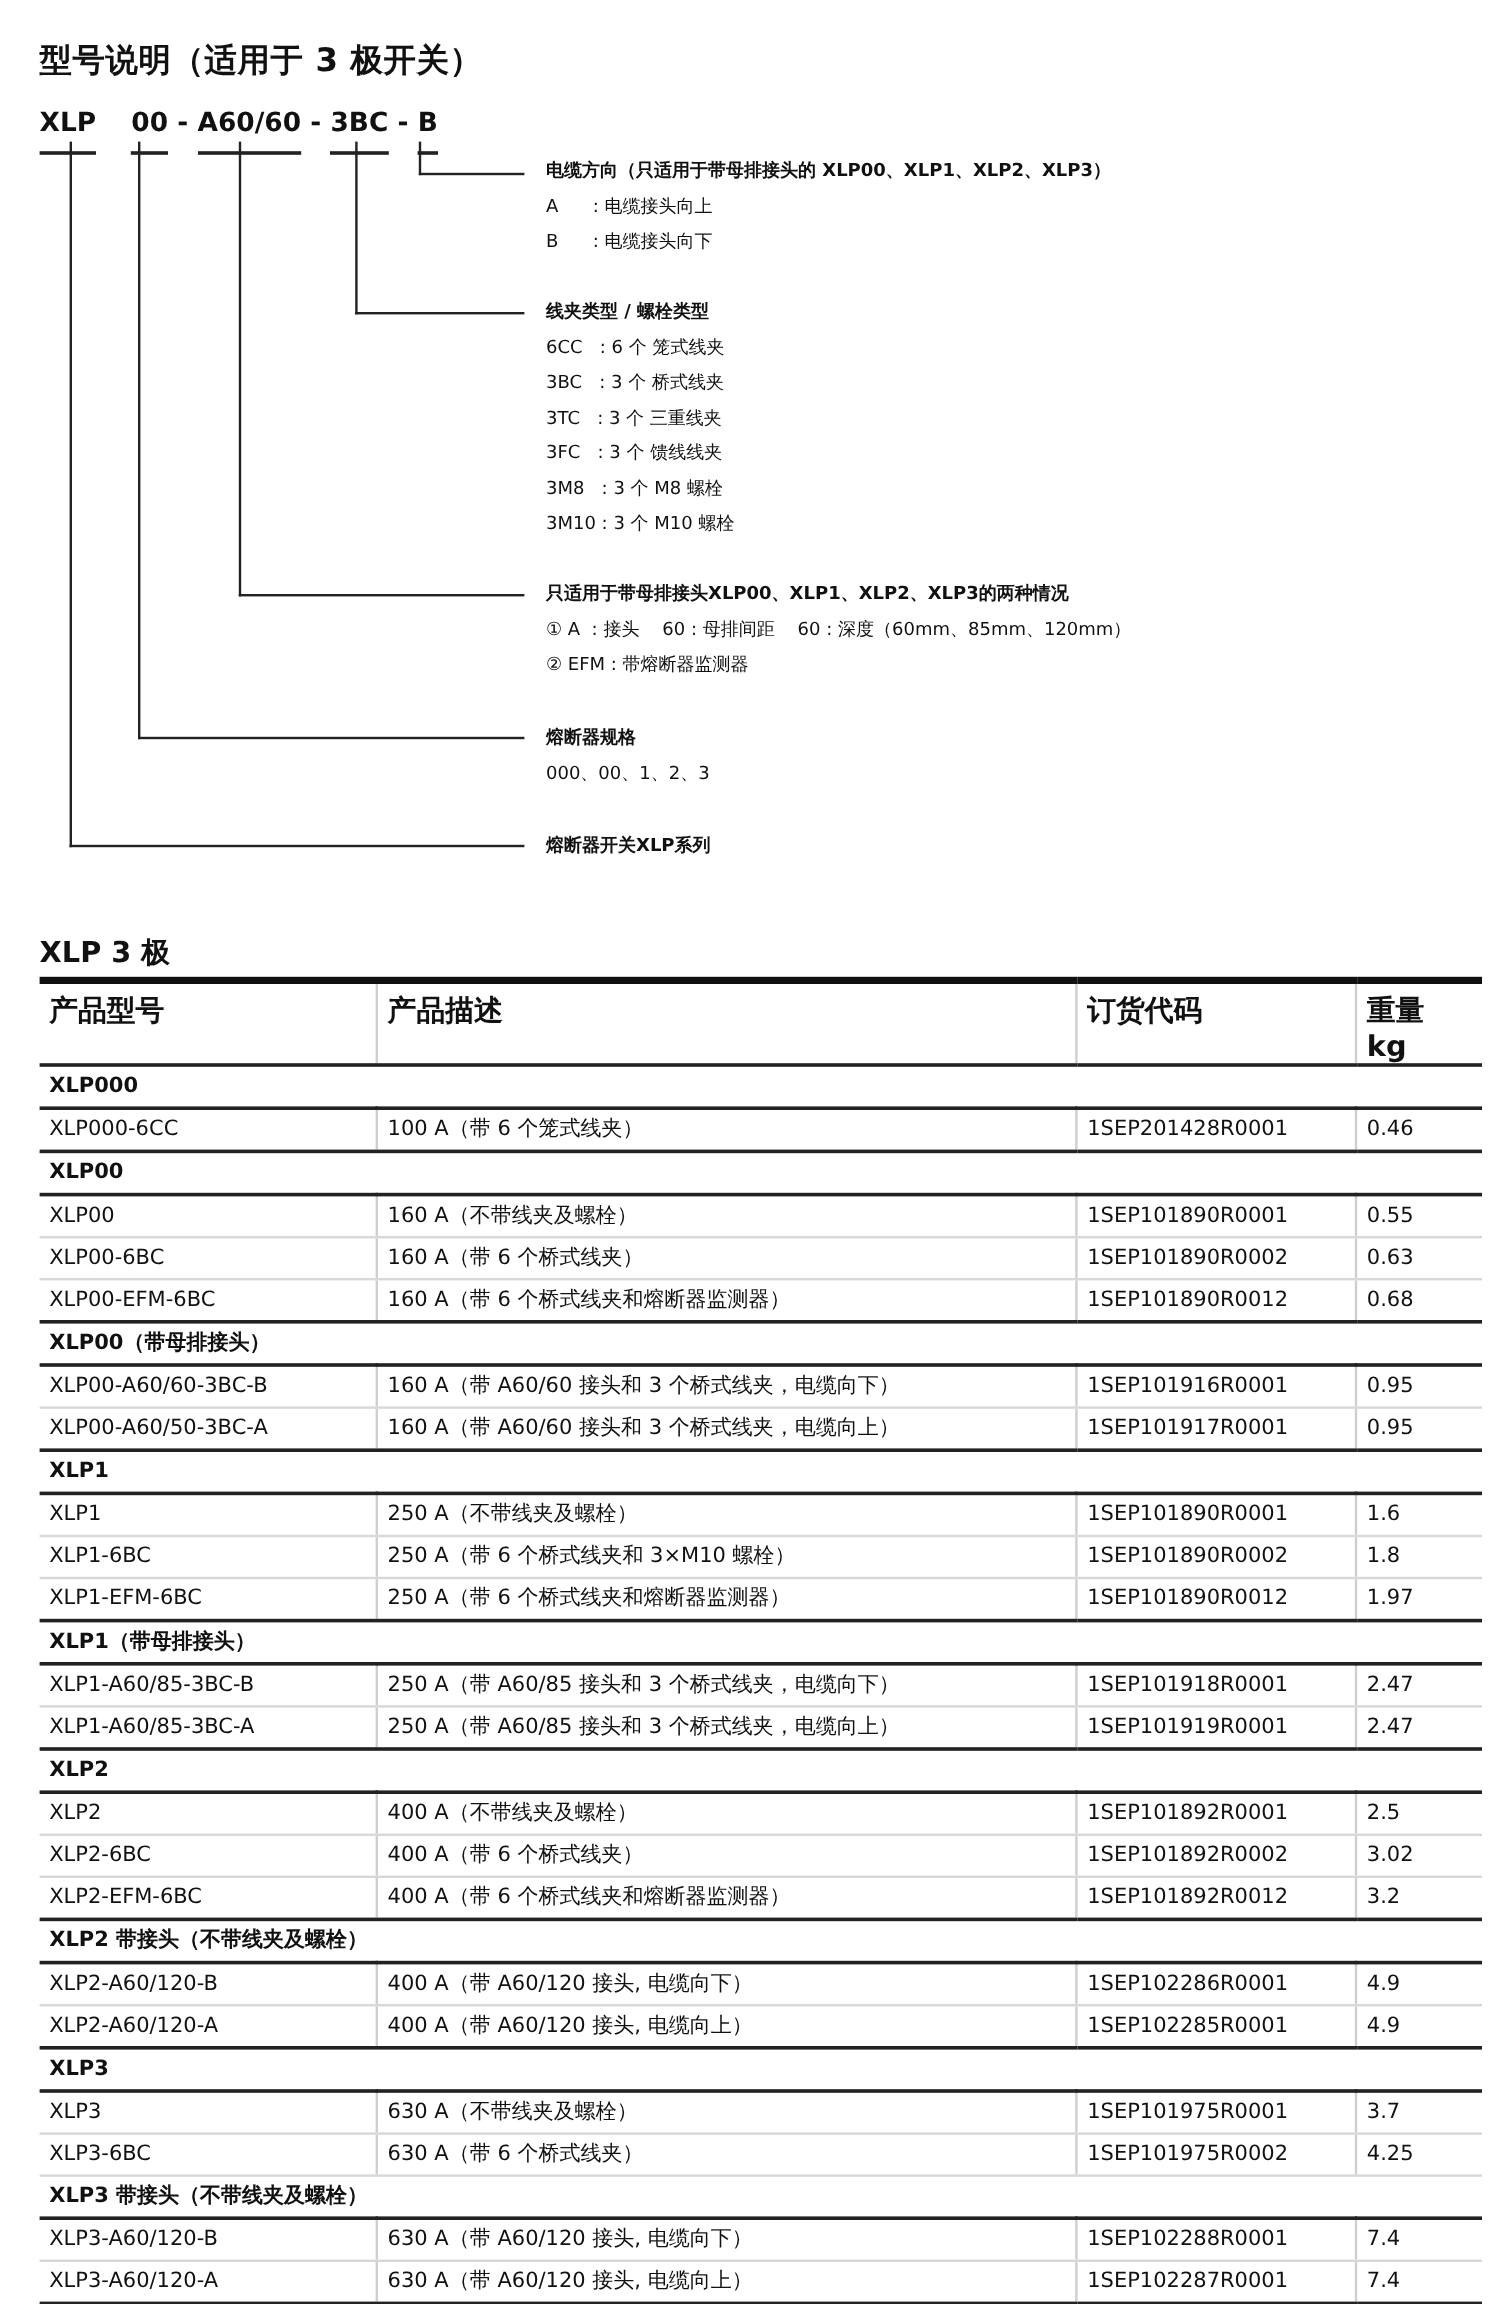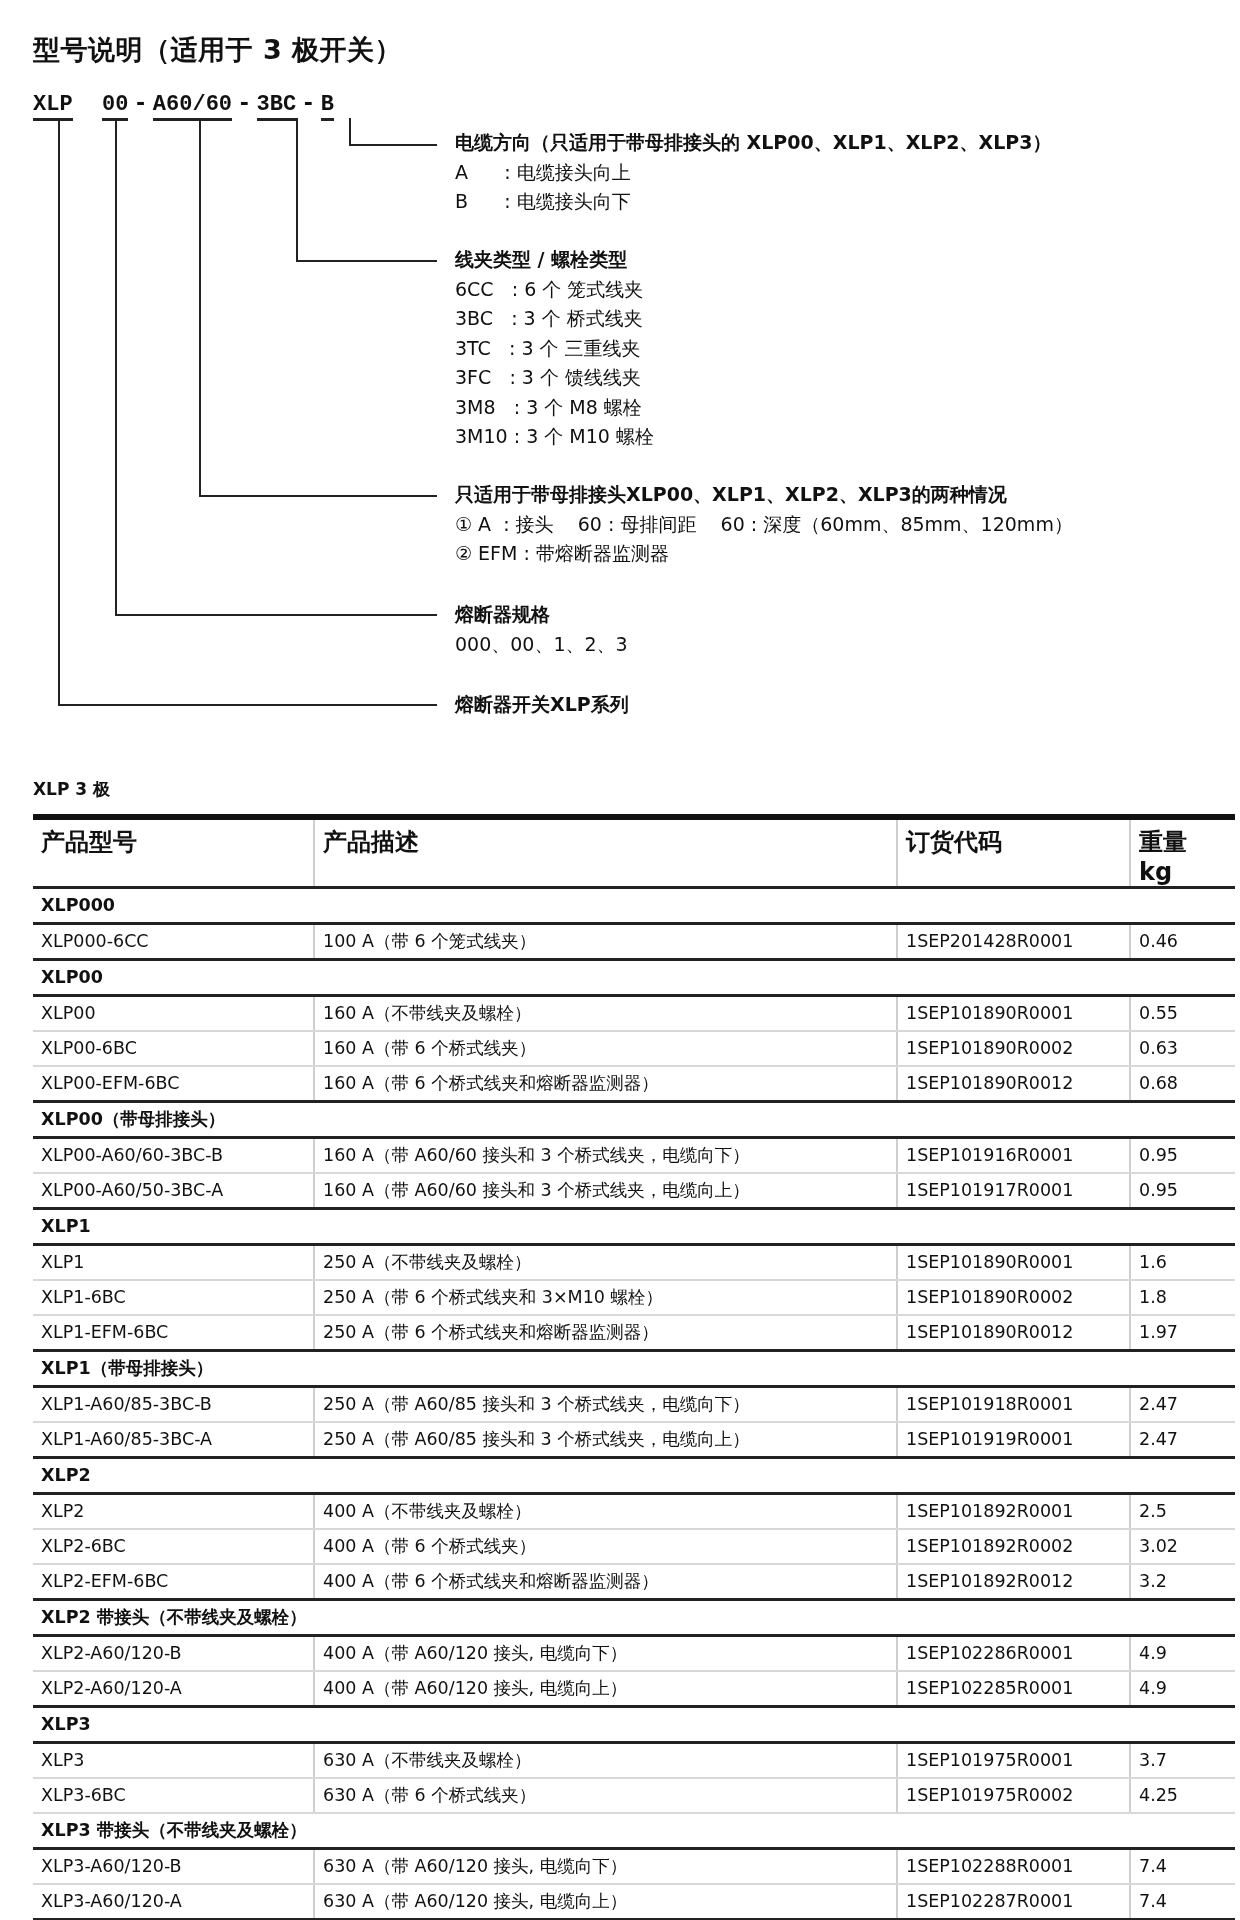--- a/index.html
+++ b/index.html
@@ -5,32 +5,32 @@
   html, body { margin: 0; padding: 0; background: #ffffff; }
   body {
     width: 1240px; height: 1920px; position: relative; overflow: hidden;
     font-family: "DejaVu Sans", "Liberation Sans", sans-serif; color: #111;
   }
   .abs { position: absolute; }
   .title { left: 33px; top: 32px; font-size: 27px; font-weight: bold; letter-spacing: 0.5px; }
 
   
   .code { top: 90px; font-size: 22px; font-weight: bold; white-space: nowrap; }
-  .code-part { border-bottom: 3px solid #222; padding-bottom: 1px; font-family: Liberation Mono, monospace; }
+  .code-part { border-bottom: 3px solid #222; padding-bottom: 11px; }
   .sep { font-size: 22px; font-weight: bold; }
 
   .vline { position: absolute; width: 2px; background: #222; }
   .hline { position: absolute; height: 2px; background: #222; }
 
-  .legend-block { position: absolute; left: 455px; font-size: 19px; line-height: 29.5px; }
+  .legend-block { position: absolute; left: 455px; font-size: 15px; line-height: 29.5px; }
   .legend-title { font-weight: bold; }
   .legend-row { white-space: pre; }
 
   
-  .sec-title { left: 33px; top: 778px; font-size: 17px; font-weight: bold; }
+  .sec-title { left: 33px; top: 778px; font-size: 24px; font-weight: bold; }
   table.products {
     position: absolute; left: 33px; top: 814px; width: 1202px;
     border-collapse: collapse; font-size: 17.5px; table-layout: fixed;
   }
   table.products col.c1 { width: 281px; }
   table.products col.c2 { width: 583px; }
   table.products col.c3 { width: 233px; }
   table.products col.c4 { width: 105px; }
   table.products th {
     text-align: left; font-weight: bold; vertical-align: top;

